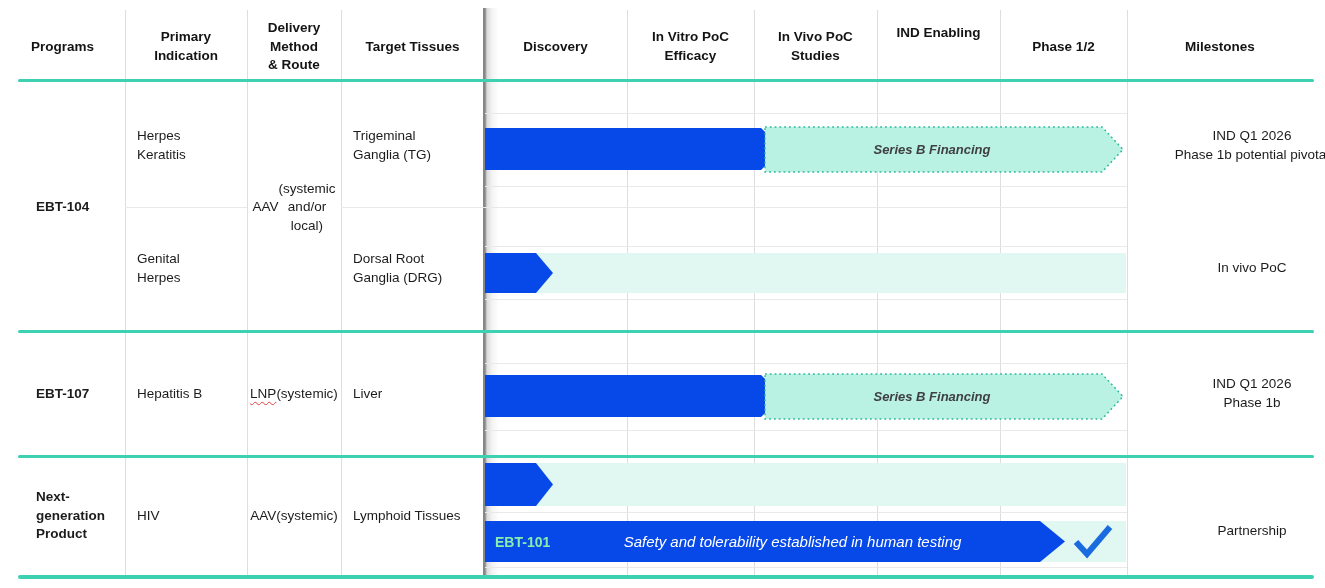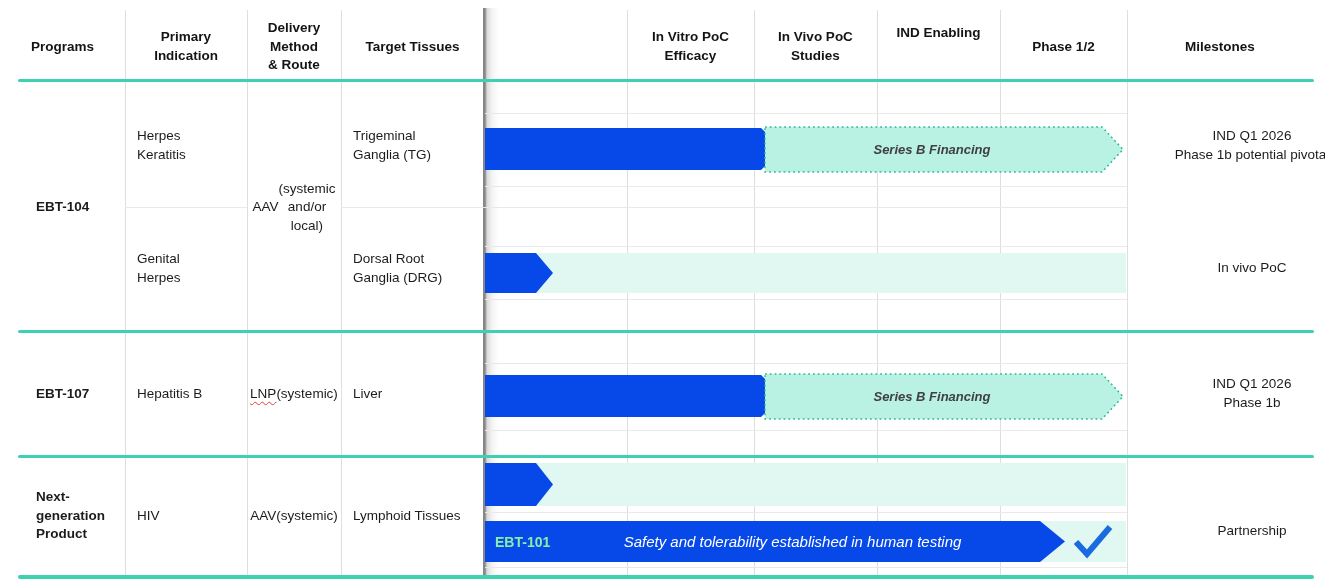--- a/index.html
+++ b/index.html
@@ -54,20 +54,21 @@
 
   <div class="shadow-edge"></div>
 
   <div class="cell hdr" style="left:0; top:14px; width:125px; height:66px">Programs</div>
   <div class="cell hdr" style="left:125px; top:14px; width:122px; height:66px">Primary
 Indication</div>
   <div class="cell hdr" style="left:247px; top:14px; width:94px; height:66px">Delivery
 Method
 &amp; Route</div>
   <div class="cell hdr" style="left:341px; top:14px; width:143px; height:66px">Target Tissues</div>
+  <div class="cell hdr" style="left:484px; top:14px; width:143px; height:66px">Discovery</div>
   <div class="cell hdr" style="left:627px; top:14px; width:127px; height:66px">In Vitro PoC
 Efficacy</div>
   <div class="cell hdr" style="left:754px; top:14px; width:123px; height:66px">In Vivo PoC
 Studies</div>
   <div class="cell hdr" style="left:877px; top:0; width:123px; height:66px">IND Enabling</div>
   <div class="cell hdr" style="left:1000px; top:14px; width:127px; height:66px">Phase 1/2</div>
   <div class="cell hdr" style="left:1127px; top:14px; width:186px; height:66px">Milestones</div>
 
   <div class="teal" style="left:18px; top:79px;  width:1296px"></div>
   <div class="teal" style="left:18px; top:330px; width:1296px"></div>

